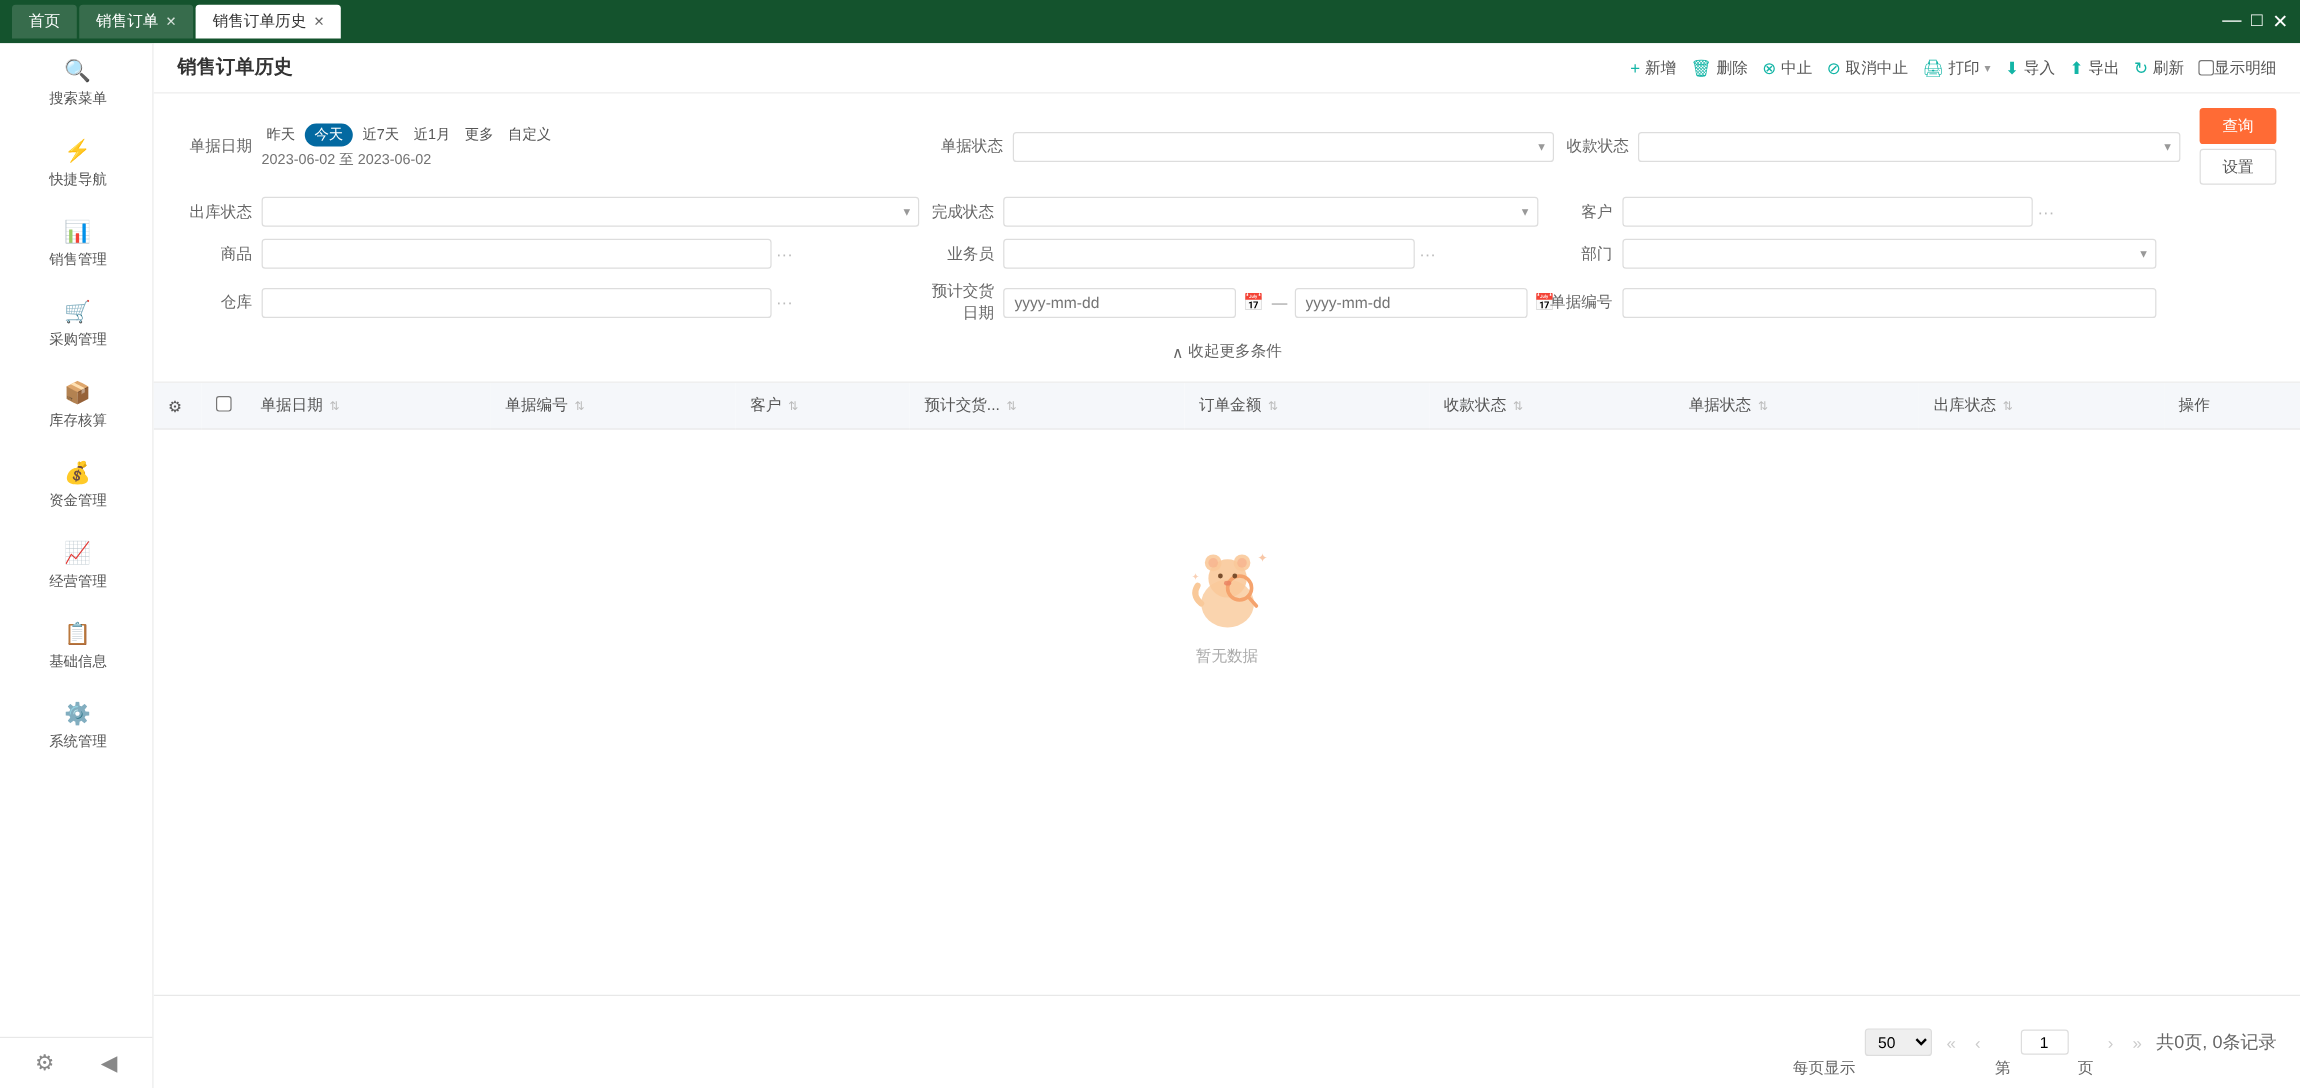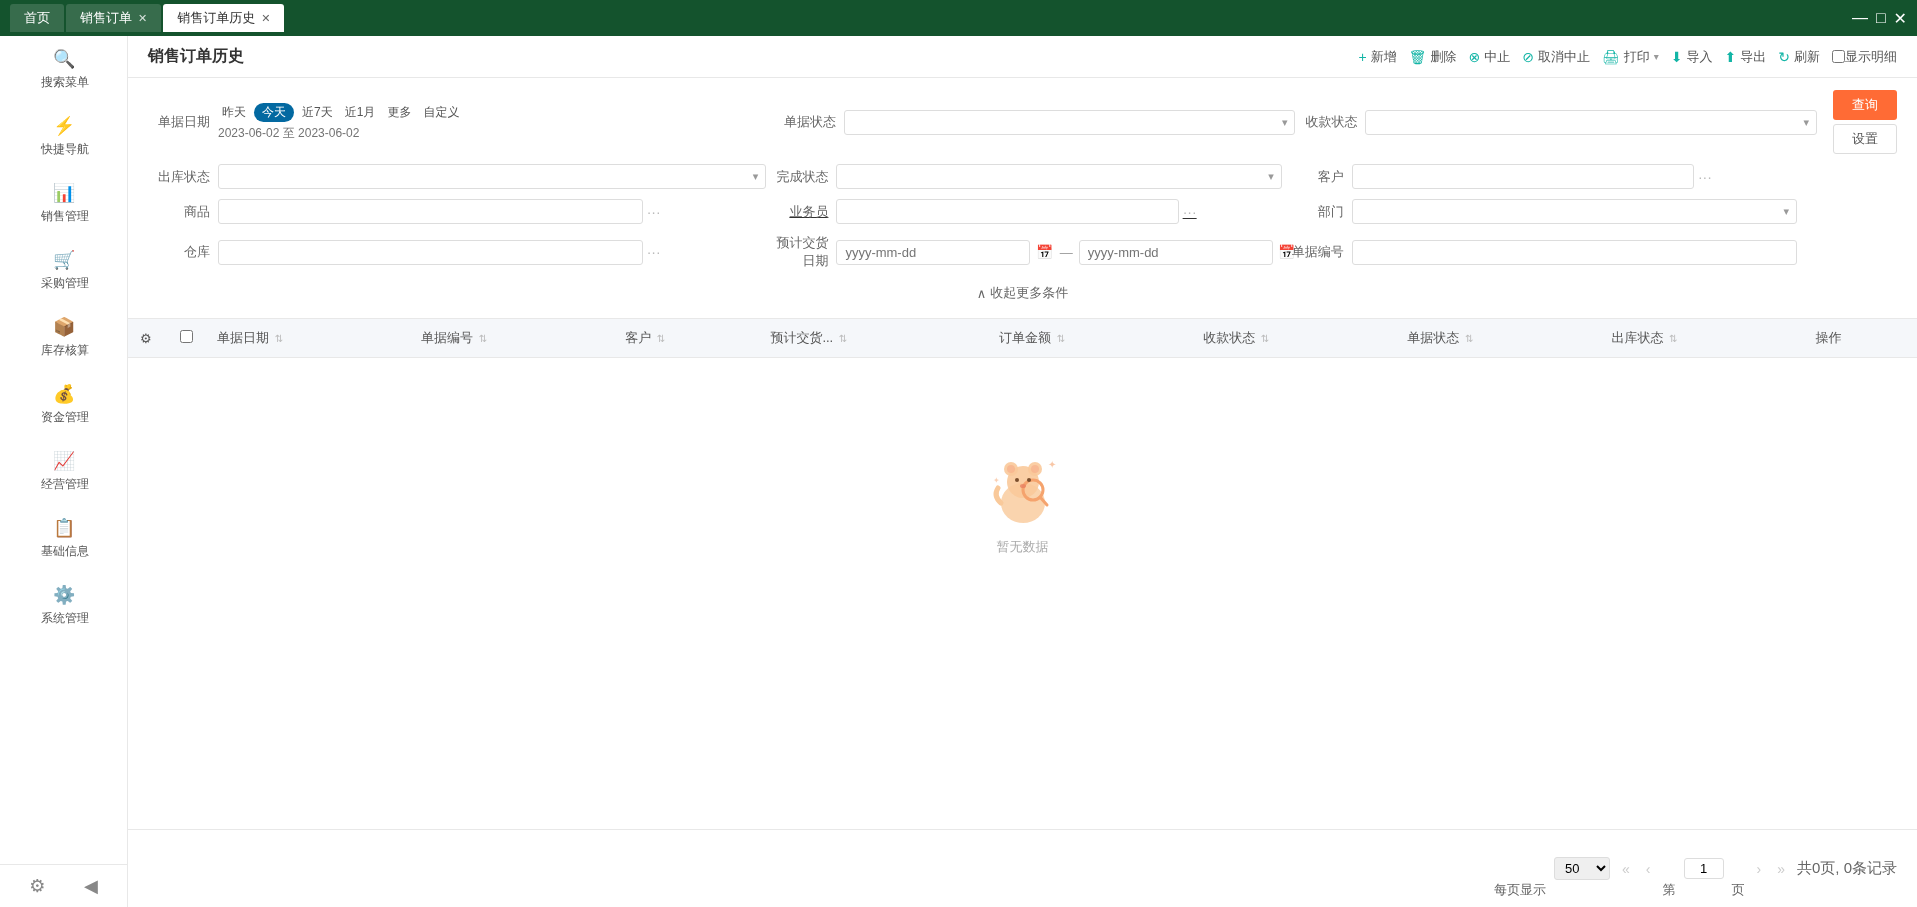--- a/index.html
+++ b/index.html
@@ -284,21 +284,21 @@
         </div>
         <div style="width:100px;flex-shrink:0;"></div>
       </div>
 
       <div class="filter-row">
         <div class="filter-item" style="flex:1.2;">
           <span class="filter-label">商品</span>
           <input class="filter-input" style="flex: 0.8 1 0%;">
           <span class="ellipsis-btn">···</span>
         </div>
-        <div class="filter-item" style="flex:1;text-decoration:underline;">
+        <div class="filter-item" style="flex:1;">
           <span class="filter-label">业务员</span>
           <input class="filter-input" style="flex: 0.8 1 0%;">
           <span class="ellipsis-btn">···</span>
         </div>
         <div class="filter-item" style="flex:1;">
           <span class="filter-label">部门</span>
           <div class="filter-select-wrapper">
             <select class="filter-select">
               <option value=""></option>
             </select>

